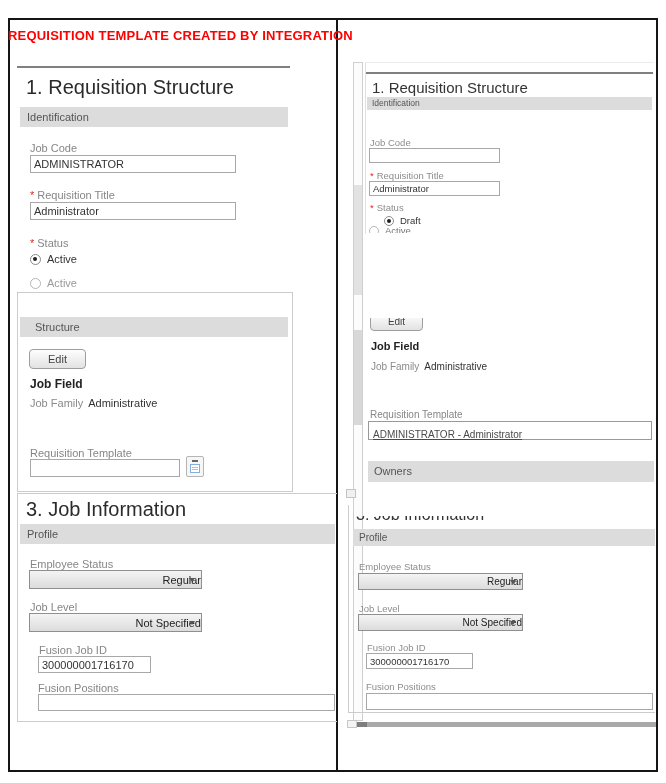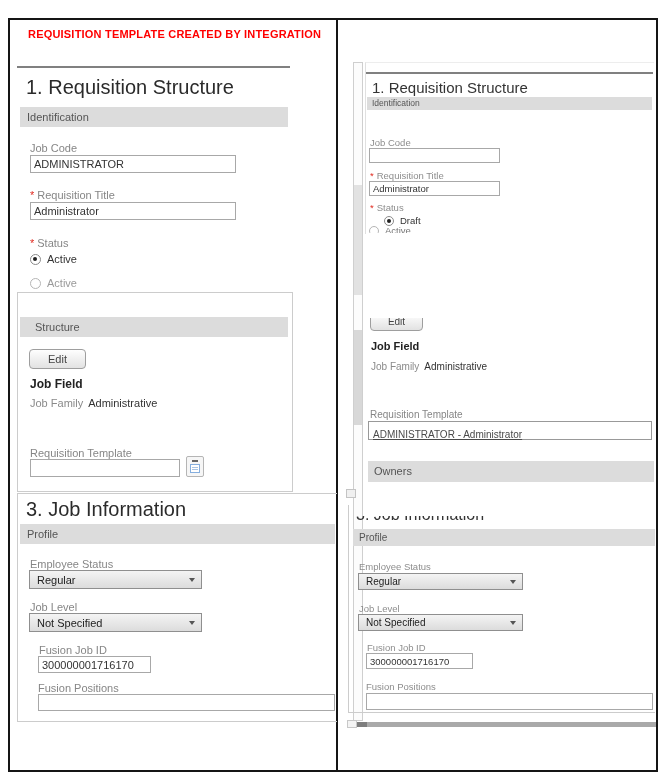--- a/index.html
+++ b/index.html
@@ -14,36 +14,36 @@
 
   
   .lbl{color:#868686;font-size:11px;white-space:nowrap;}
   .lbl-sm{color:#8d8d8d;font-size:9.5px;white-space:nowrap;}
   .star{color:#e02b20;margin-right:3px;}
   .tbox{box-sizing:border-box;border:1px solid #a8a8a8;background:#fff;color:#333;
         font-family:"Liberation Sans",sans-serif;font-size:11px;padding:1px 3px;outline:none;}
   .tbox-sm{font-size:9.5px;}
   .gbar{background:#dcdcdc;color:#555;box-sizing:border-box;}
   .selectbox{box-sizing:border-box;border:1px solid #8f8f8f;background:linear-gradient(#f4f4f4,#dcdcdc);
-             color:#222;padding-left:7px;display:flex;align-items:center;cursor:default;}
+             color:#222;padding-left:7px;display:flex;align-items:center;cursor:default;justify-content:flex-end;}
   .selectbox .caret{position:absolute;right:6px;top:50%;margin-top:-2px;width:0;height:0;
              border-left:3.5px solid transparent;border-right:3.5px solid transparent;border-top:4px solid #555;}
   .btn{box-sizing:border-box;border:1px solid #9e9e9e;border-radius:4px;
        background:linear-gradient(#fefefe,#e2e2e2);color:#444;text-align:center;cursor:default;}
   .radio-row{display:flex;align-items:center;gap:6px;color:#333;}
   .radio{width:11px;height:11px;border:1px solid #8a8a8a;border-radius:50%;background:#fff;
          display:inline-block;position:relative;flex:none;box-sizing:border-box;}
   .radio.small{width:10px;height:10px;}
   .radio.selected::after{content:"";position:absolute;left:2px;top:2px;width:4px;height:4px;
          background:#222;border-radius:50%;}
   .radio.dim{border-color:#b5b5b5;}
   .clip{overflow:hidden;}
 
   
-  .l-title{left:28px;top:28px;font-size:11px;font-weight:bold;color:#ff0000;letter-spacing:.2px;}
+  .l-title{left:8px;top:28px;font-size:13px;font-weight:bold;color:#ff0000;letter-spacing:.2px;}
   .l-rule1{left:17px;top:66px;width:273px;height:2px;background:#808080;}
   .l-h1{left:26px;top:76px;font-size:20px;color:#2b2b2b;}
   .l-bar-ident{left:20px;top:107px;width:268px;height:20px;font-size:11px;line-height:20px;padding-left:7px;}
   .l-jobcode-label{left:30px;top:142px;}
   .l-jobcode-input{left:30px;top:155px;width:206px;height:18px;}
   .l-reqtitle-label{left:30px;top:189px;}
   .l-reqtitle-input{left:30px;top:202px;width:206px;height:18px;}
   .l-status-label{left:30px;top:237px;}
   .l-radio1{left:30px;top:253px;font-size:11px;}
   .l-radio2-clip{left:30px;top:277px;width:120px;height:13px;}

